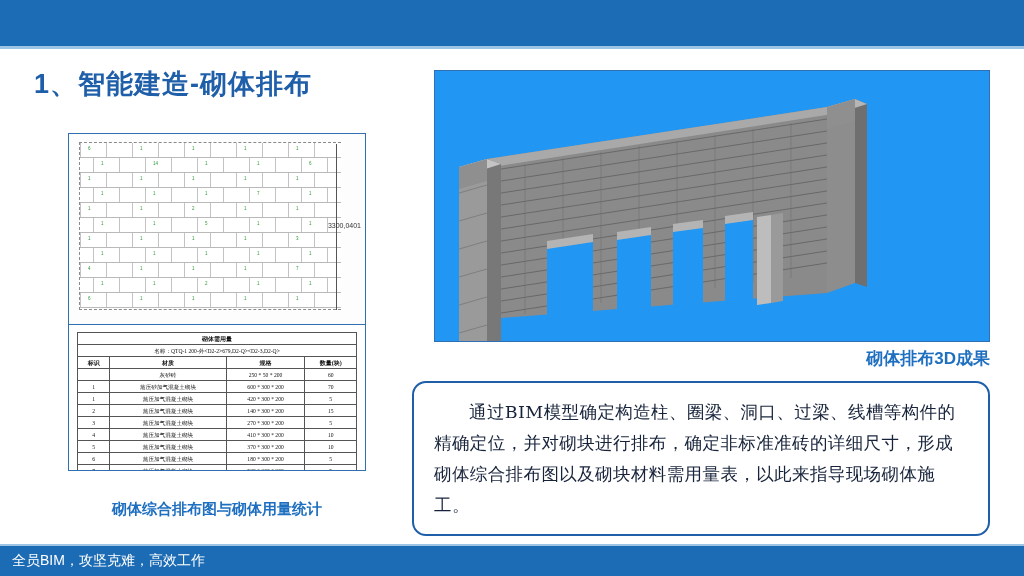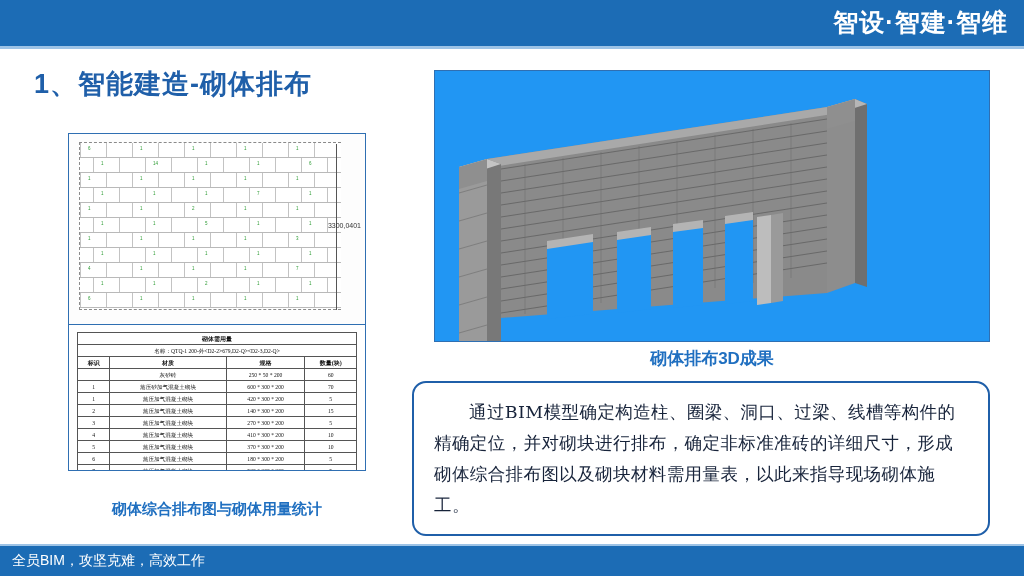--- a/index.html
+++ b/index.html
@@ -175,21 +175,21 @@
     background: #2196f3;
     box-sizing: border-box;
     overflow: hidden;
   }
   .wall-svg { position: absolute; left: 0; top: 0; }
 
   .render-caption {
     position: absolute;
     left: 434px; top: 347px;
     width: 556px;
-    text-align: center;
+    text-align: right;
     color: #1f6fc0;
     font-size: 17px;
     font-weight: bold;
   }
 
   
   .callout {
     position: absolute;
     left: 412px; top: 381px;
     width: 578px; height: 155px;
@@ -228,21 +228,20 @@
     left: 0; bottom: 30px;
     width: 1024px; height: 2px;
     background: #9dc3e6;
   }
 </style>
 </head>
 <body>
 
 <div class="header-bar">
   <div class="accent-strip"></div>
-  <div class="header-title">智设·智建·智维</div>
 </div>
 <div class="header-underline"></div>
 
 <div class="slide-title">1、智能建造-砌体排布</div>
 
 <div class="left-figure">
 
   <div class="drawing-area">
     <div class="drawing-inner" id="drawing-inner">
         <div class="brick-row" style="top: 0px;">

